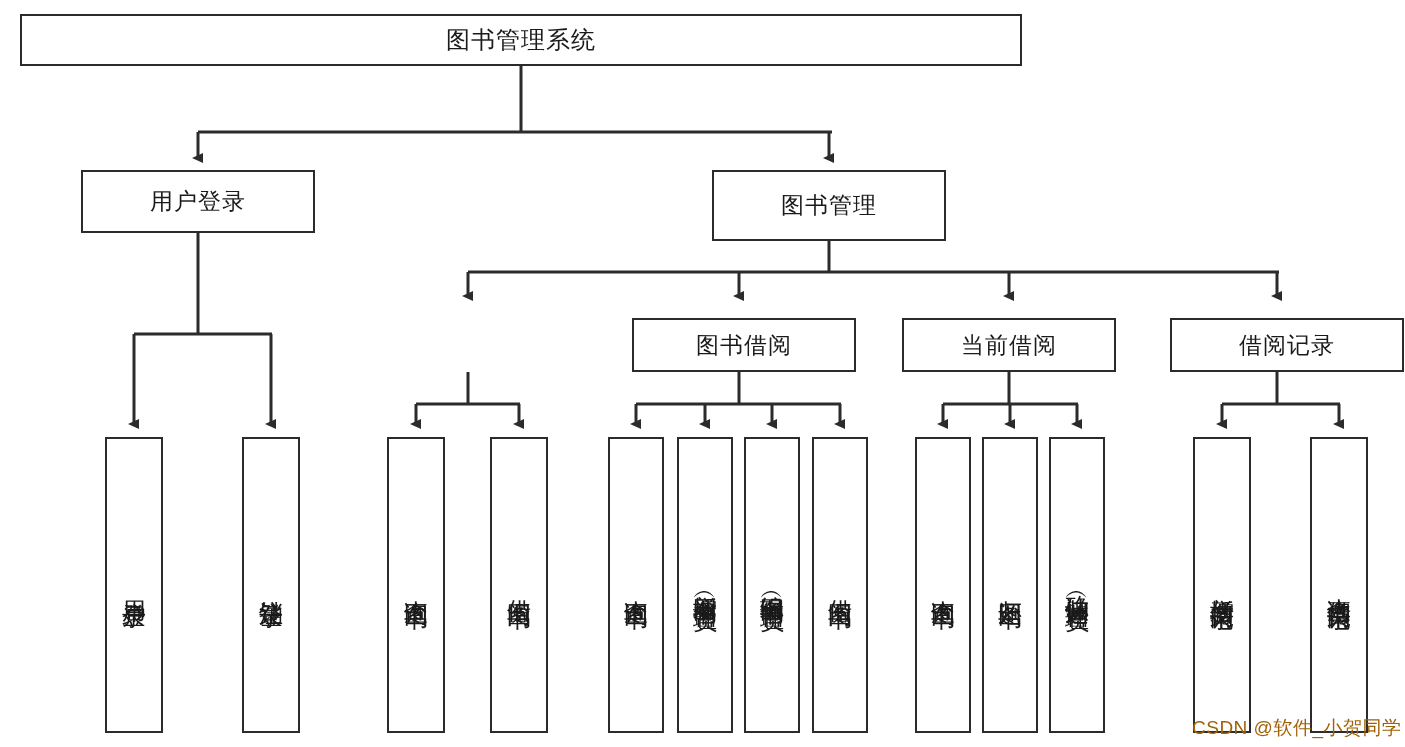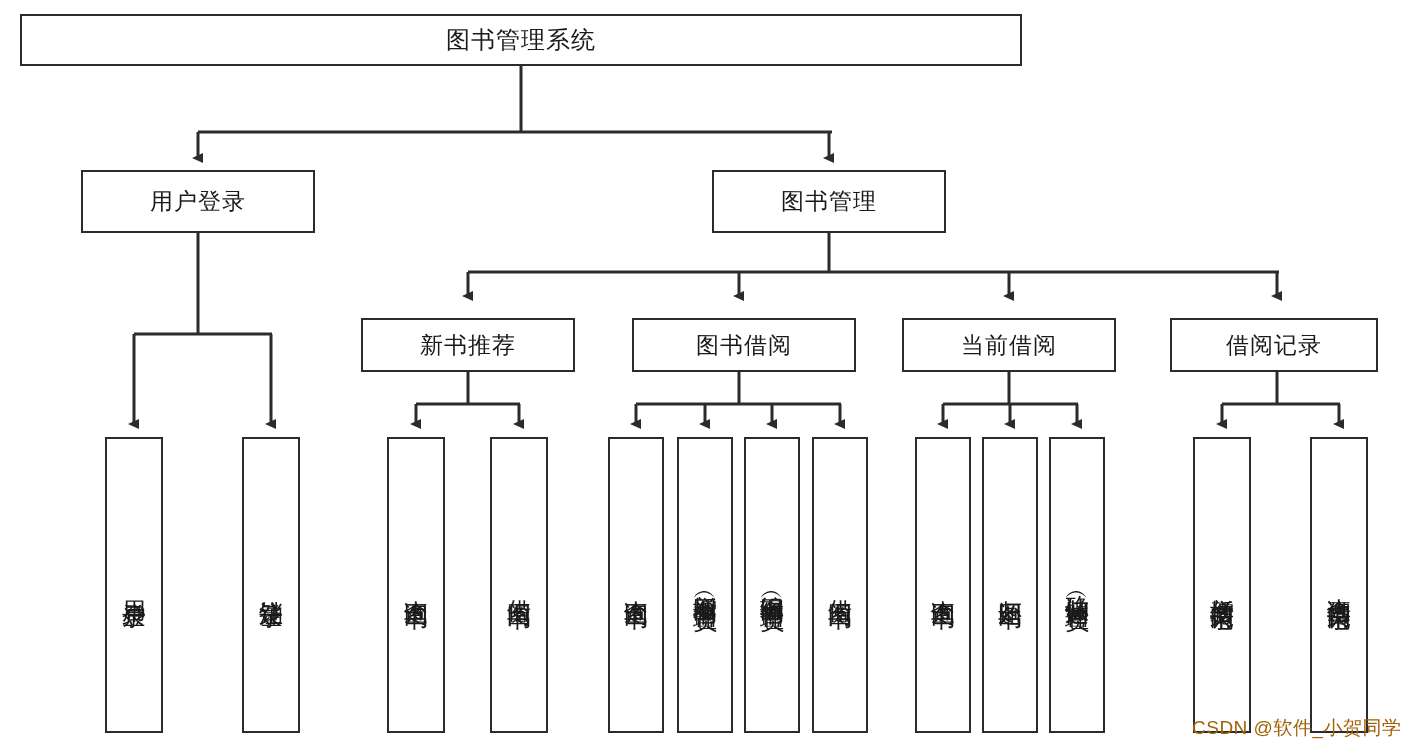--- a/index.html
+++ b/index.html
@@ -122,34 +122,31 @@
     </g>
   </svg>
 
   <div class="node horiz root" style="left:20px; top:14px; width:1002px; height:52px;">
     <span class="label">图书管理系统</span>
   </div>
 
   <div class="node horiz" style="left:81px; top:170px; width:234px; height:63px;">
     <span class="label">用户登录</span>
   </div>
-  <div class="node horiz" style="left:712px; top:170px; width:234px; height:63px;">
+  <div class="node horiz" style="left:712px; top:170px; width:234px; height:71px;">
     <span class="label">图书管理</span>
   </div>
 
-  <div class="node horiz" style="left:361px; top:318px; width:214px; height:54px;">
-    <span class="label">新书推荐</span>
-  </div>
   <div class="node horiz" style="left:632px; top:318px; width:224px; height:54px;">
     <span class="label">图书借阅</span>
   </div>
   <div class="node horiz" style="left:902px; top:318px; width:214px; height:54px;">
     <span class="label">当前借阅</span>
   </div>
-  <div class="node horiz" style="left:1170px; top:318px; width:208px; height:54px;">
+  <div class="node horiz" style="left:1170px; top:318px; width:234px; height:54px;">
     <span class="label">借阅记录</span>
   </div>
 
   <div class="node vert" style="left:105px; top:437px; width:58px; height:296px;">
     <span class="label">用户登录</span>
   </div>
   <div class="node vert" style="left:242px; top:437px; width:58px; height:296px;">
     <span class="label">注销登录</span>
   </div>
 

